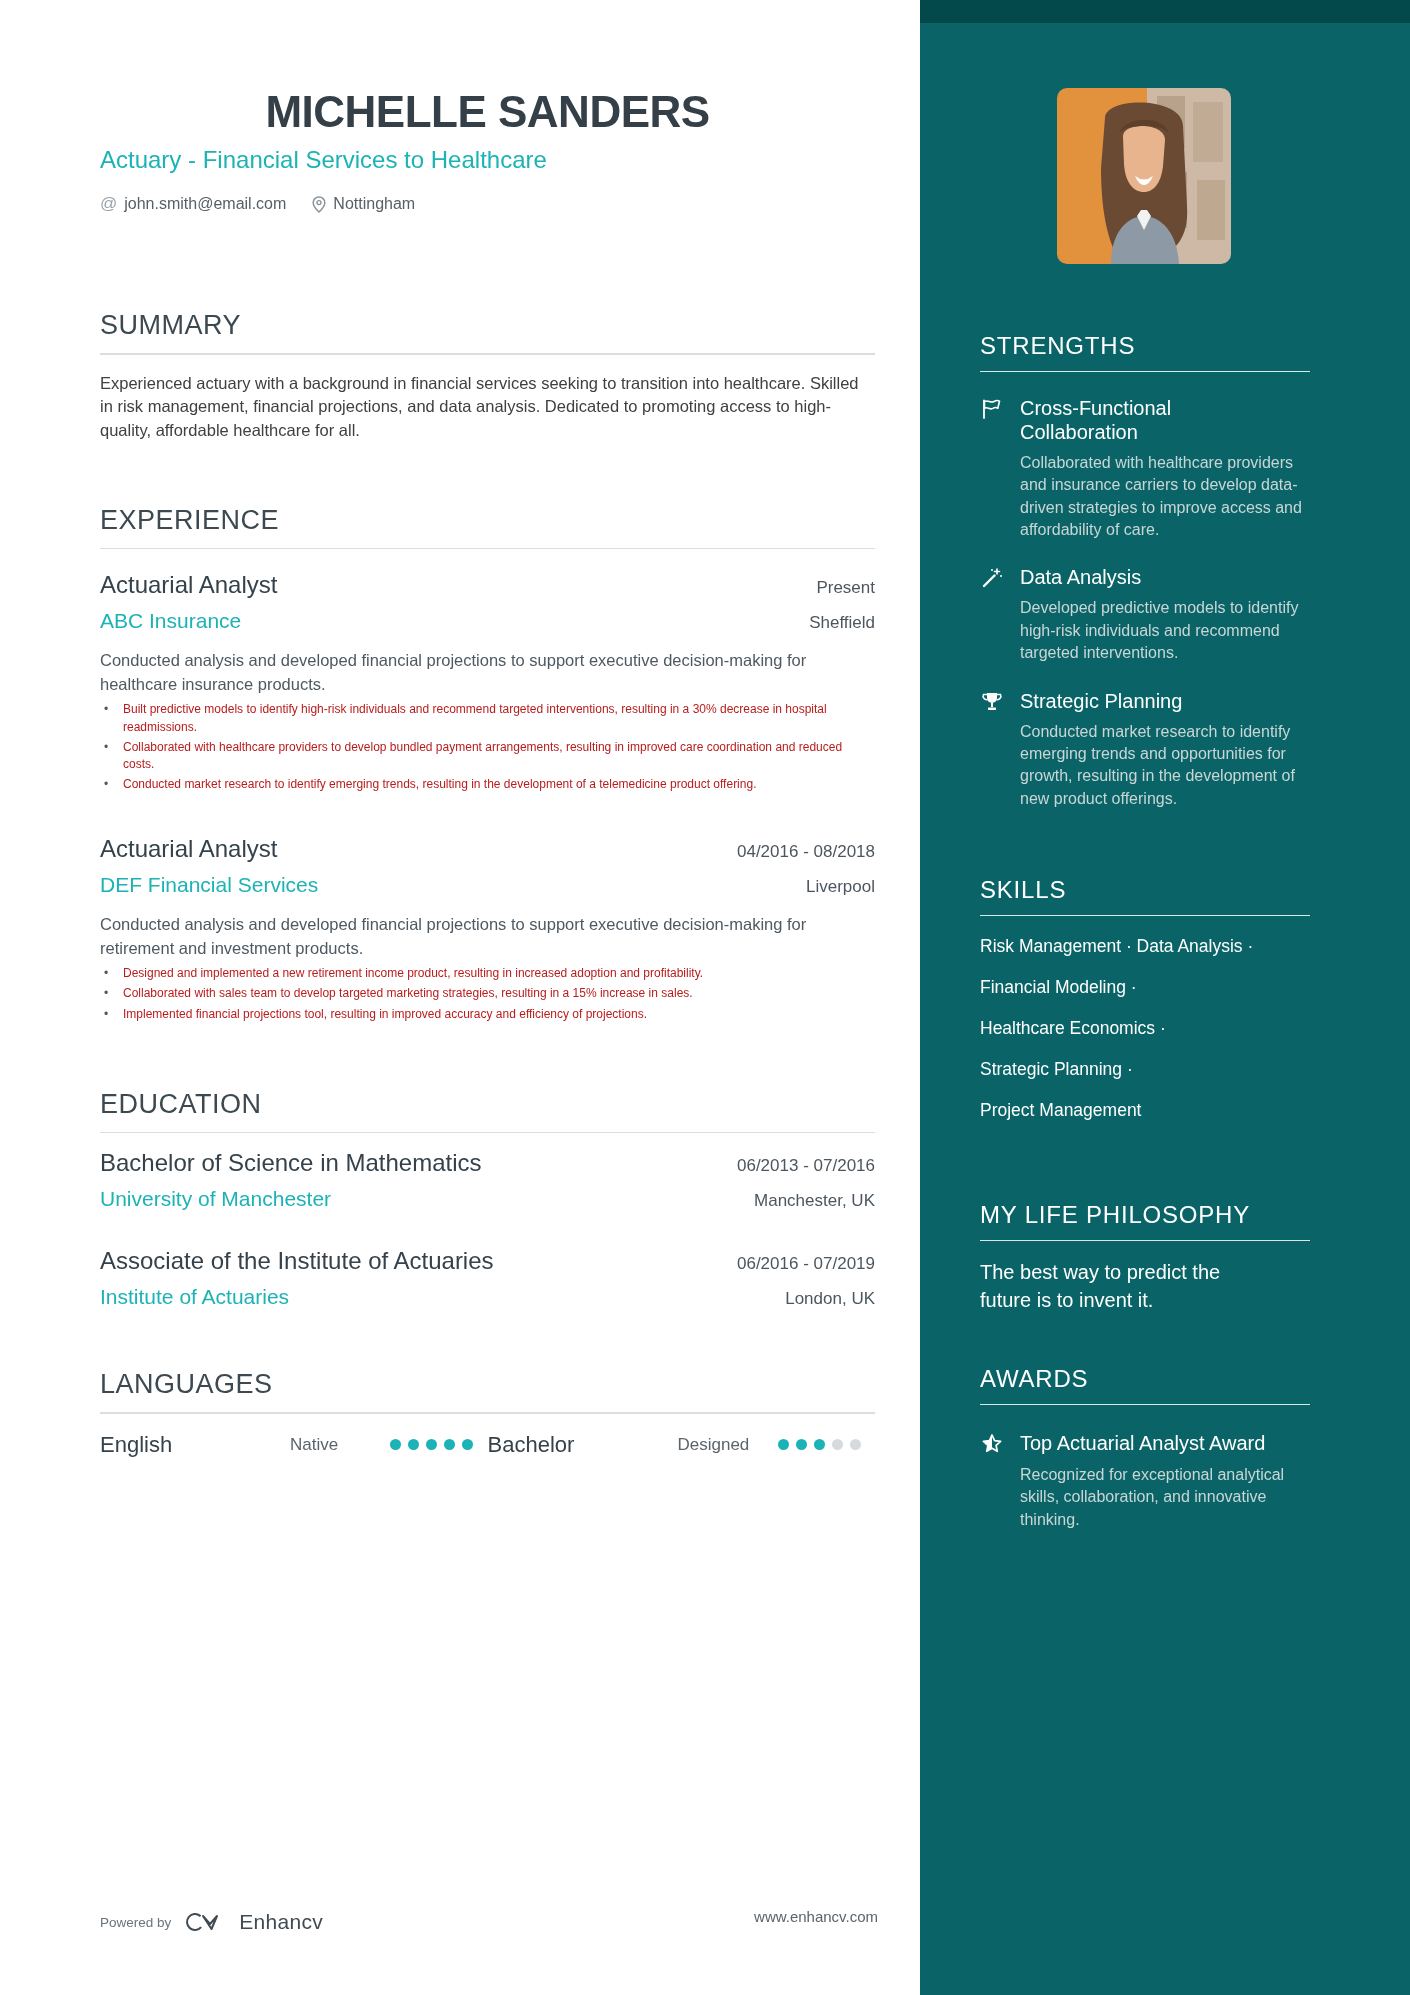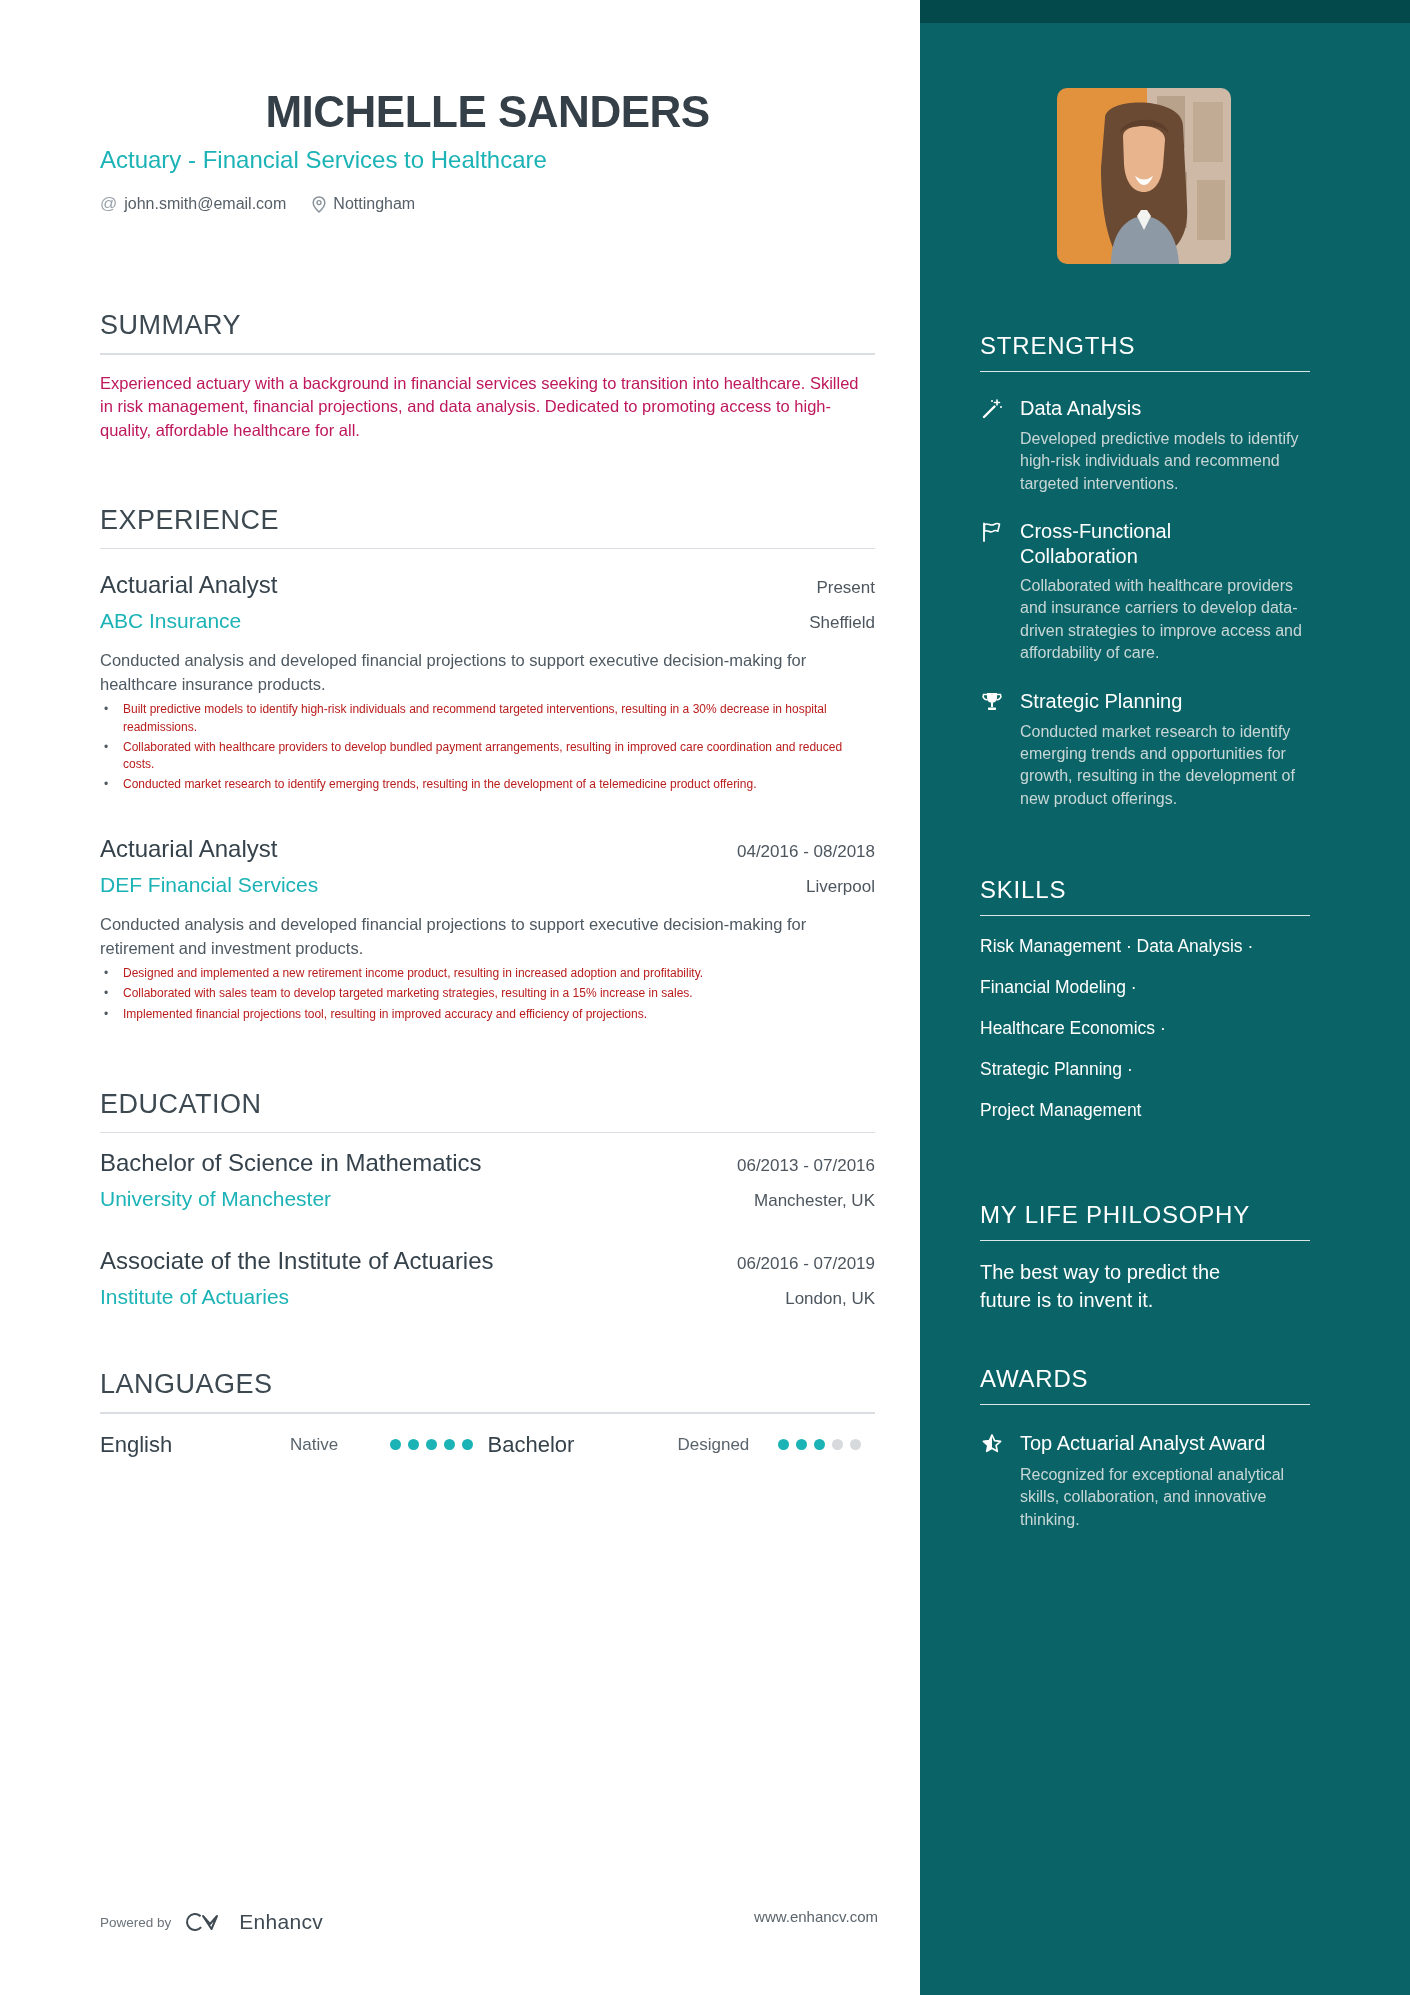--- a/index.html
+++ b/index.html
@@ -16,21 +16,21 @@
   .pin-svg { width:14px; height:17px; }
 
   .section { }
   .sec-summary { margin-top:98px; }
   .sec-experience { margin-top:64px; }
   .sec-education { margin-top:68px; }
   .sec-languages { margin-top:62px; }
   .sec-head { font-size:27px; font-weight:500; color:#3d4951; letter-spacing:0.5px; line-height:1; }
   .main-hr { border:none; height:1.5px; background:#dadee2; margin-top:14px; }
 
-  .summary-text { margin-top:17px; font-size:16.5px; line-height:1.43; color:#be185d; }
+  .summary-text { margin-top:17px; font-size:16.5px; line-height:1.43; color:#404040; }
 
   .job { margin-top:22px; }
   .job + .job { margin-top:42px; }
   .row { display:flex; justify-content:space-between; align-items:baseline; }
   .job-title { font-size:24px; font-weight:500; color:#35424b; }
   .job-dates { font-size:17px; color:#4d565e; }
   .company { margin-top:10px; font-size:21px; color:#1cb3b6; font-weight:400; }
   .job-loc { font-size:17px; color:#4d565e; }
   .job-desc { margin-top:16px; font-size:16.5px; line-height:1.43; color:#4e5962; }
   .bullets { margin-top:5px; list-style:none; }
@@ -234,36 +234,36 @@
           <path d="M80 128 L87 142 L94 128 L90 122 L84 122 Z" fill="#f2f2f0"></path>
         </svg>
       </div>
 
       <div class="side-section-strengths">
         <div class="side-head">STRENGTHS</div>
         <hr class="side-hr">
 
         <div class="strength-item">
           <svg class="strength-icon" viewBox="0 0 24 24">
+            <path d="M4 21 L4 3.5" stroke="#ffffff" stroke-width="1.8" stroke-linecap="round"></path>
+            <path d="M4.5 4.5 C8 2.5 10.5 6.5 14 4.5 C16 3.4 18.5 3.6 19.5 4.2 L17.8 11.2 C16.5 10.4 14.5 10.4 12.8 11.4 C9.5 13.2 7.5 9.5 4.5 11.2 Z" fill="none" stroke="#ffffff" stroke-width="1.6" stroke-linejoin="round"></path>
+          </svg>
+          <div class="strength-title">Cross-Functional Collaboration</div>
+          <div class="strength-desc">Collaborated with healthcare providers and insurance carriers to develop data-driven strategies to improve access and affordability of care.</div>
+        </div>
+
+        <div class="strength-item">
+          <svg class="strength-icon" viewBox="0 0 24 24">
             <path d="M4 20 L14.5 9.5" stroke="#ffffff" stroke-width="2.4" stroke-linecap="round"></path>
             <path d="M17 3 L17 8 M14.5 5.5 L19.5 5.5" stroke="#ffffff" stroke-width="1.6" stroke-linecap="round"></path>
             <circle cx="21" cy="10" r="1" fill="#ffffff"></circle>
             <circle cx="12" cy="4" r="1" fill="#ffffff"></circle>
           </svg>
           <div class="strength-title">Data Analysis</div>
           <div class="strength-desc">Developed predictive models to identify high-risk individuals and recommend targeted interventions.</div>
-        </div>
-
-        <div class="strength-item">
-          <svg class="strength-icon" viewBox="0 0 24 24">
-            <path d="M4 21 L4 3.5" stroke="#ffffff" stroke-width="1.8" stroke-linecap="round"></path>
-            <path d="M4.5 4.5 C8 2.5 10.5 6.5 14 4.5 C16 3.4 18.5 3.6 19.5 4.2 L17.8 11.2 C16.5 10.4 14.5 10.4 12.8 11.4 C9.5 13.2 7.5 9.5 4.5 11.2 Z" fill="none" stroke="#ffffff" stroke-width="1.6" stroke-linejoin="round"></path>
-          </svg>
-          <div class="strength-title">Cross-Functional Collaboration</div>
-          <div class="strength-desc">Collaborated with healthcare providers and insurance carriers to develop data-driven strategies to improve access and affordability of care.</div>
         </div>
 
         <div class="strength-item">
           <svg class="strength-icon" viewBox="0 0 24 24">
             <path d="M7 3 L17 3 L17 8 A5 5 0 0 1 7 8 Z" fill="#ffffff"></path>
             <path d="M7 4.5 L3.5 4.5 A3.5 3.5 0 0 0 7.5 9.5 M17 4.5 L20.5 4.5 A3.5 3.5 0 0 1 16.5 9.5" fill="none" stroke="#ffffff" stroke-width="1.5"></path>
             <rect x="11" y="13" width="2" height="4" fill="#ffffff"></rect>
             <rect x="8" y="17.5" width="8" height="2.4" rx="0.6" fill="#ffffff"></rect>
           </svg>
           <div class="strength-title">Strategic Planning</div>

